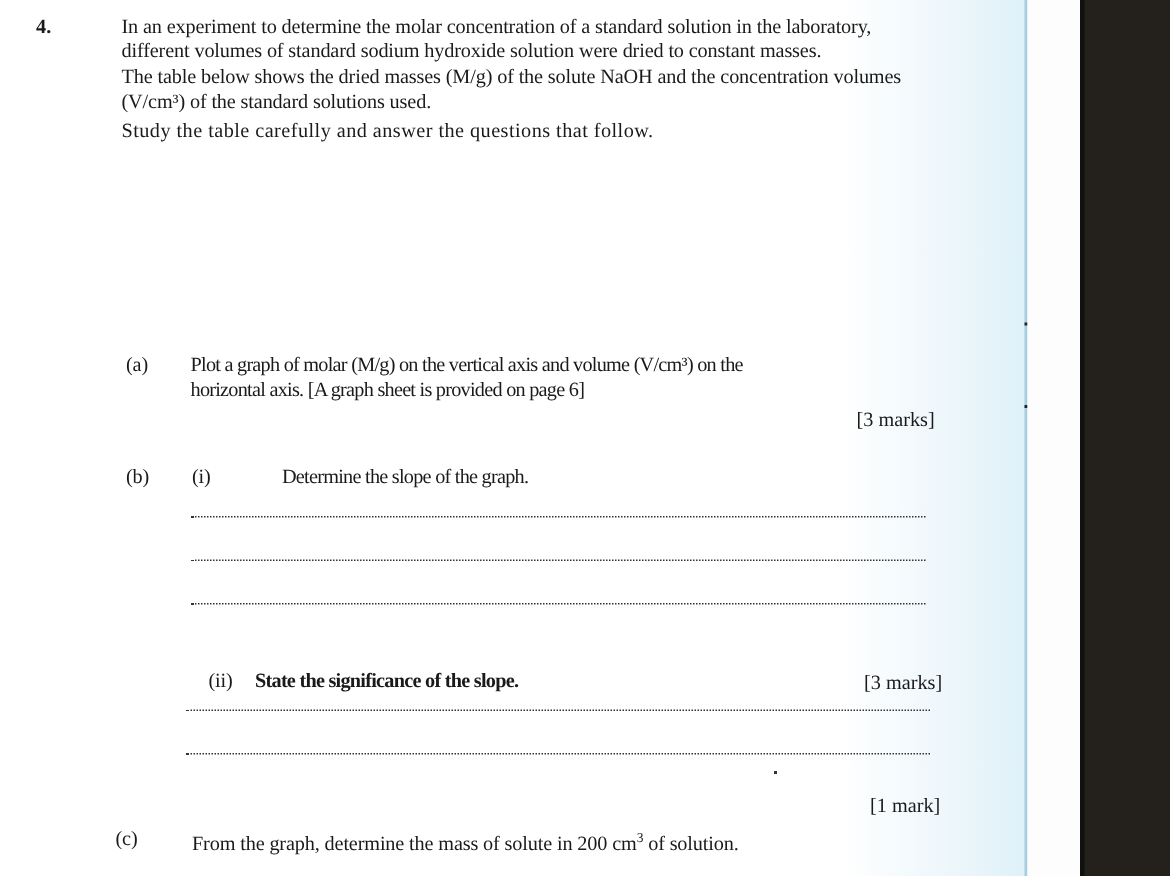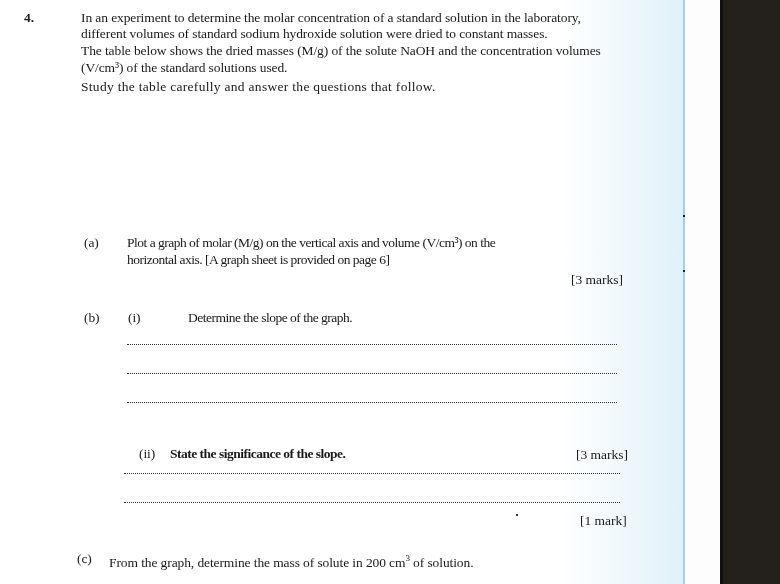--- a/index.html
+++ b/index.html
@@ -86,16 +86,16 @@
 
 <div class="abs marks" style="left:576px; top:423px;margin-top:24px;">[3 marks]</div>
 
 <div class="abs txt" style="left:139px; top:446px;">(ii)</div>
 <div class="abs txt" style="left:170px; top:446px; letter-spacing:-0.5px;font-weight:bold;">State the significance of the slope.</div>
 
 <div class="dotline" style="left:124px; top:473px; width:496px;"></div>
 <div class="dotline" style="left:124px; top:502px; width:496px;"></div>
 
 <div class="abs" style="left:516px; top:514px; width:2px; height:2px; background:#333;"></div>
-<div class="abs marks" style="left:580px; top:513px;">[1 mark]</div>
+<div class="abs marks" style="left:580px; top:529px;">[1 mark]</div>
 
 <div class="abs txt italic" style="left:77px; top:551px;">(c)</div>
-<div class="abs txt" style="left:109px; top:551px;text-align:center;"><span>From the graph, determine the mass of solute in 200 cm</span><sup style="font-size:9px;">3</sup><span> of solution.</span></div>
+<div class="abs txt" style="left:128px; top:551px;text-align:center;"><span>From the graph, determine the mass of solute in 200 cm</span><sup style="font-size:9px;">3</sup><span> of solution.</span></div>
 
 </body></html>

